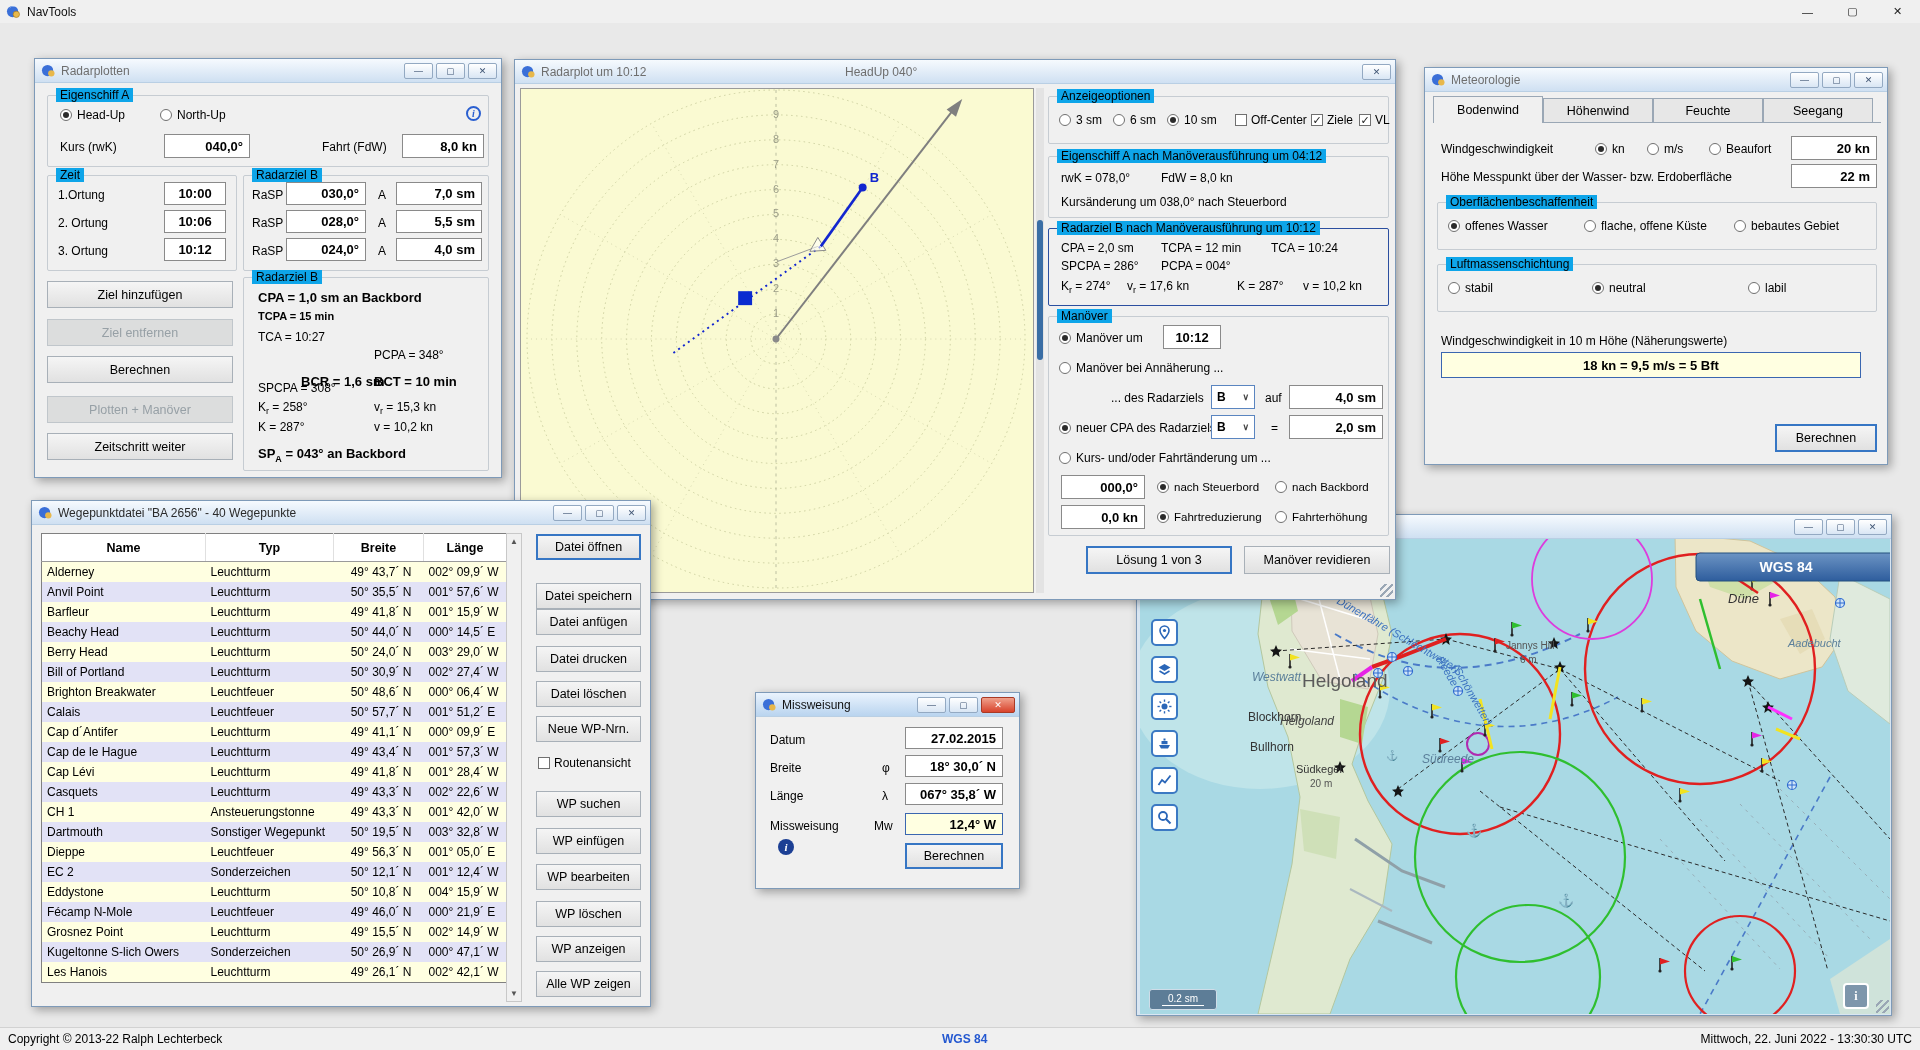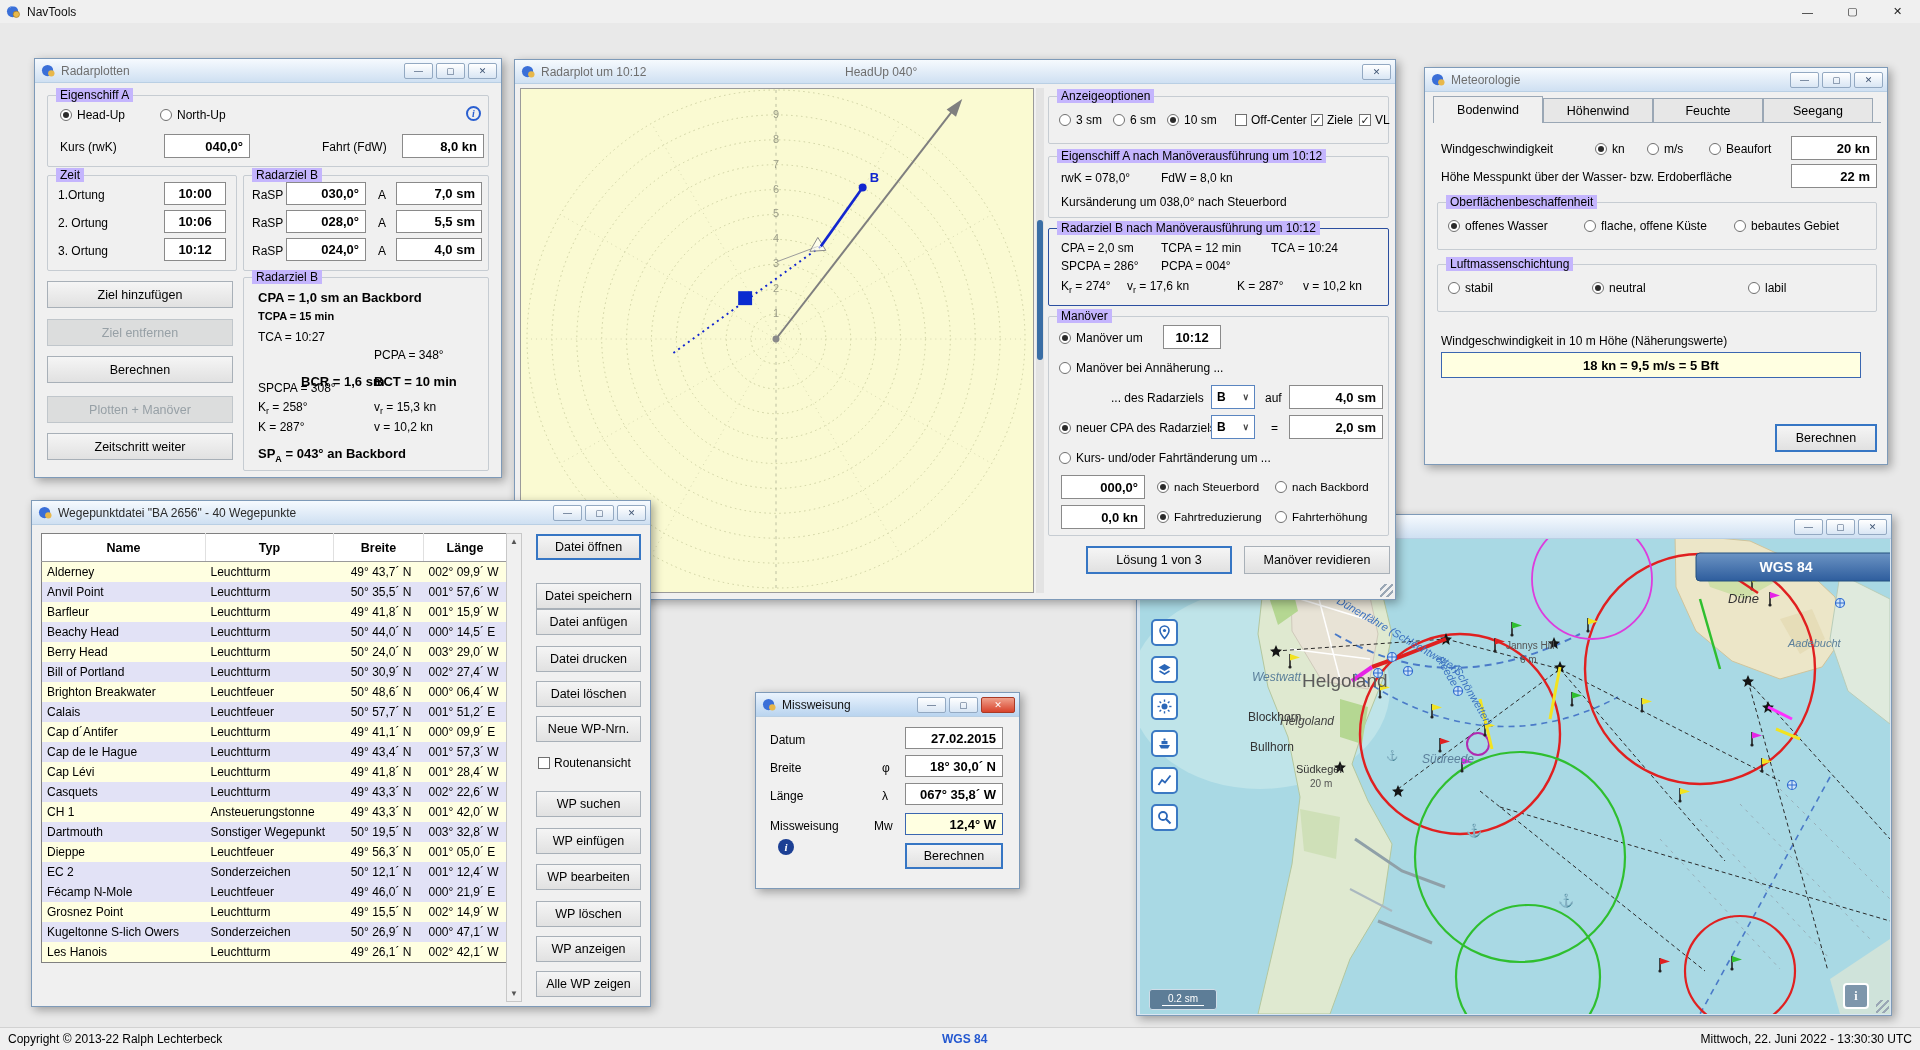--- a/index.html
+++ b/index.html
@@ -27,21 +27,21 @@
   .win.active .tb .t{color:#101010;}
   .wbtns{margin-left:auto;display:flex;gap:3px;}
   .wb{width:29px;height:16px;border:1px solid #93a9c2;border-radius:2px;
       background:linear-gradient(#ffffff,#d9e6f4);display:flex;align-items:center;justify-content:center;
       font-size:9px;color:#3f5574;box-sizing:border-box;}
   .wb.red{background:linear-gradient(#f0a18c,#d8432c);border-color:#a93a25;color:#fff;width:34px;}
   .appico{width:15px;height:15px;flex:none;}
   
   .grp{position:absolute;border:1px solid #c6ccd2;border-radius:2px;box-sizing:border-box;}
   .grp.blue{border-color:#2b4fa0;}
-  .gl{position:absolute;top:-8px;left:8px;background:#c4b5fd;padding:0 4px;font-size:12px;white-space:nowrap;text-align:center;}
+  .gl{position:absolute;top:-8px;left:8px;background:#0ea5e9;padding:0 4px;font-size:12px;white-space:nowrap;text-align:center;}
   .lbl{position:absolute;white-space:nowrap;}
   .b{font-weight:bold;}
   .fld{position:absolute;background:#fff;border:1px solid #8a8a8a;display:flex;align-items:center;
        justify-content:flex-end;padding:0 6px;font-weight:bold;font-size:13px;box-sizing:border-box;}
   .fld.yel{background:#ffffe1;border-color:#3a66b0;}
   .btn{position:absolute;background:linear-gradient(#f5f5f5,#e1e1e1);border:1px solid #a8b0b8;
        display:flex;align-items:center;justify-content:center;font-size:12.5px;box-sizing:border-box;}
   .btn.focus{border:2px solid #3676c4;}
   .btn.dis{color:#97a0a6;background:#dcdddd;border-color:#c0c6cb;}
   .radio{position:absolute;display:flex;align-items:center;gap:5px;white-space:nowrap;}
@@ -414,21 +414,21 @@
             <span class="cbox">✓</span>
             <span>Ziele</span>
           </span>
         <span class="cbx" style="left:310px;top:16px;">
             <span class="cbox">✓</span>
             <span>VL</span>
           </span>
       </div>
 
       <div class="grp" style="left:2px;top:68px;width:341px;height:62px;">
-        <span class="gl">Eigenschiff A nach Manöverausführung um 10:12</span>
+        <span class="gl">Eigenschiff A nach Manöverausführung um 04:12</span>
         <span class="lbl" style="left:12px;top:14px;">rwK = 078,0°</span>
         <span class="lbl" style="left:112px;top:14px;">FdW = 8,0 kn</span>
         <span class="lbl" style="left:12px;top:38px;">Kursänderung um 038,0° nach Steuerbord</span>
       </div>
 
       <div class="grp blue" style="left:2px;top:140px;width:341px;height:78px;">
         <span class="gl">Radarziel B nach Manöverausführung um 10:12</span>
         <span class="lbl" style="left:12px;top:12px;">CPA = 2,0 sm</span>
         <span class="lbl" style="left:112px;top:12px;">TCPA = 12 min</span>
         <span class="lbl" style="left:222px;top:12px;">TCA = 10:24</span>
@@ -764,20 +764,26 @@
             <td>Leuchtfeuer</td>
             <td>49° 56,3´ N</td>
             <td>001° 05,0´ E</td>
           </tr>
           <tr class="odd">
             <td>EC 2</td>
             <td>Sonderzeichen</td>
             <td>50° 12,1´ N</td>
             <td>001° 12,4´ W</td>
           </tr>
+          <tr class="even">
+            <td>Eddystone</td>
+            <td>Leuchtturm</td>
+            <td>50° 10,8´ N</td>
+            <td>004° 15,9´ W</td>
+          </tr>
           <tr class="odd">
             <td>Fécamp N-Mole</td>
             <td>Leuchtfeuer</td>
             <td>49° 46,0´ N</td>
             <td>000° 21,9´ E</td>
           </tr>
           <tr class="even">
             <td>Grosnez Point</td>
             <td>Leuchtturm</td>
             <td>49° 15,5´ N</td>

